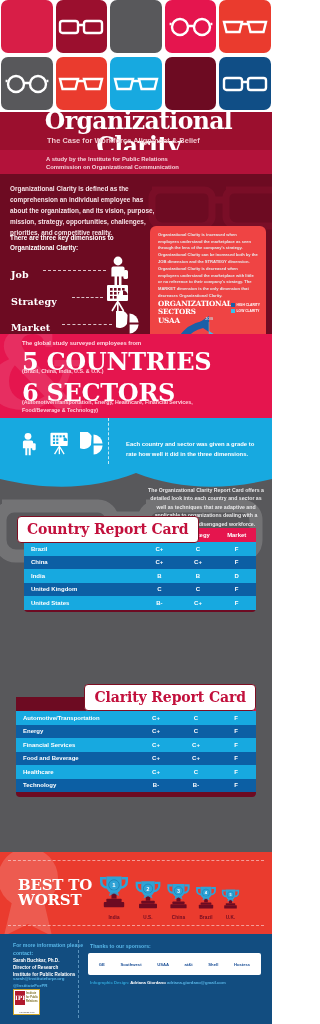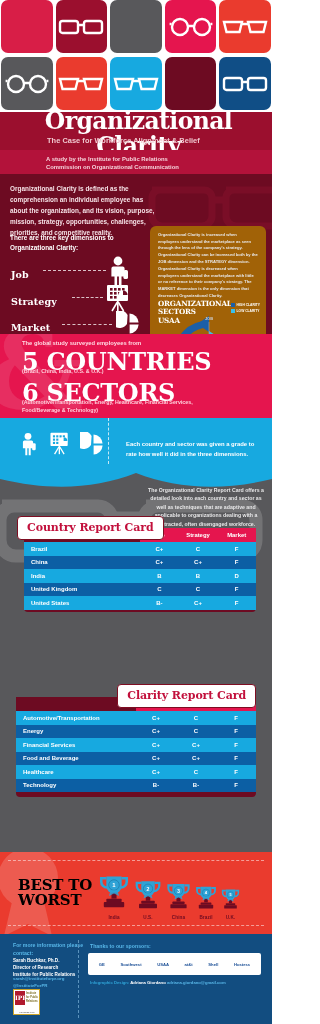--- a/index.html
+++ b/index.html
@@ -78,21 +78,21 @@
   .cyan .txt{ position:absolute; left:126px; top:22px; width:140px; font-size:5.9px; font-weight:bold; color:#ffffff; line-height:1.65; }
 
   
   .grey{ position:absolute; left:0; top:466px; width:272px; height:394px; background:#58585b; overflow:hidden; }
   .grey-ghost{ position:absolute; left:-14px; top:4px; opacity:.16; }
   .grey-wave-top{ position:absolute; left:0; top:-1px; }
   .rc-para{ position:absolute; left:148px; top:20px; width:116px; font-size:5.2px; line-height:1.62; color:#e7e7e8; font-weight:bold; text-align:center; }
 
   .card-title{
     position:absolute; background:#ffffff; border:1.6px solid #7e0d22; border-radius:4px;
-    font-family:"DejaVu Serif",serif; font-weight:bold; color:#c2103c; font-size:11px;
+    font-family:"DejaVu Serif",serif; font-weight:bold; color:#c2103c; font-size:14px;
     padding:4px 9px 5px; letter-spacing:-.1px; z-index:4; white-space:nowrap;
   }
   .ct-country{ left:17px; top:50px; }
   .ct-sector { right:16px; top:218px; }
 
   .tbl-wrap{ position:absolute; background:#6d0b22; border-radius:4px; }
   .tbl-country{ left:24px; top:62px; width:232px; height:84px; }
   .tbl-sector { left:16px; top:231px; width:240px; height:100px; }
 
   table.grades{ border-collapse:collapse; width:100%; table-layout:fixed; }
@@ -105,21 +105,21 @@
   .grades tr.row td.name{ text-align:left; padding-left:7px; }
   .odd td{ background:#17a9e0; }
   .even td{ background:#0c5fa4; }
   .odd td.name, .even td.name{ }
 
   
   .red{ position:absolute; left:0; top:852px; width:272px; height:82px; background:#ea3b2e; overflow:hidden; }
   .red .ribbon-ghost{ position:absolute; left:-18px; top:-8px; opacity:.16; }
   .red .dashtop{ position:absolute; left:8px; top:8px; width:256px; border-top:1px dashed rgba(255,255,255,.5); }
   .red .dashbot{ position:absolute; left:8px; bottom:8px; width:256px; border-top:1px dashed rgba(255,255,255,.5); }
-  .b2w{ position:absolute; left:18px; top:26px; font-family:"DejaVu Serif",serif; font-weight:bold; font-size:15px; color:#000000; line-height:1.0; letter-spacing:-.2px; }
+  .b2w{ position:absolute; left:18px; top:26px; font-family:"DejaVu Serif",serif; font-weight:bold; font-size:15px; color:#ffffff; line-height:1.0; letter-spacing:-.2px; }
   .trophies{ position:absolute; left:95px; top:18px; width:170px; height:50px; }
   .tr-item{ position:absolute; bottom:0; text-align:center; }
   .tr-label{ font-size:4.6px; font-weight:bold; color:#6d0b22; margin-top:1px; letter-spacing:.1px; }
 
   
   .footer{ position:absolute; left:0; top:934px; width:272px; height:90px; background:#124d80; overflow:hidden; }
   .f-contact-h{ position:absolute; left:13px; top:8px; width:80px; font-size:5.2px; font-weight:bold; color:#58b7e8; line-height:1.5; }
   .f-name{ position:absolute; left:13px; top:23px; width:90px; font-size:4.6px; font-weight:bold; color:#ffffff; line-height:1.55; }
   .f-email{ position:absolute; left:13px; top:42px; width:90px; font-size:4.4px; font-weight:bold; color:#58b7e8; line-height:1.5; }
   .ipr-logo{ position:absolute; left:13px; top:55px; width:27px; height:26px; background:#fff; border:1px solid #caa42d; }
@@ -279,21 +279,21 @@
     <rect x="13" y="17" width="1.6" height="10" fill="#fff"></rect>
     <path d="M8 27 L13.4 18 M19.6 27 L14.2 18" stroke="#fff" stroke-width="1.6" fill="none"></path>
   </svg>
 
   <svg class="icon-pie" width="24" height="24" viewBox="0 0 24 24">
     <path d="M11 13 A9 9 0 1 1 11.6 4.02 L11 13 z" fill="#fff"></path>
     <path d="M13.5 2.6 A9.6 9.6 0 0 1 22.6 11.6 L13.5 11.6 z" fill="#fff"></path>
     <path d="M22.6 13.4 A9.6 9.6 0 0 1 13.6 22.5 L13.6 13.4 z" fill="#fff"></path>
   </svg>
 
-  <div style="position:absolute;left:150px;top:52px;width:116px;height:186px;background:#a16207;border-radius:6px;overflow:hidden;">
+  <div style="position:absolute;left:150px;top:52px;width:116px;height:186px;background:#ef4444;border-radius:6px;overflow:hidden;">
     <div style="position:absolute;left:8px;top:6px;width:100px;font-size:4.1px;line-height:1.62;color:#e9e9ea;font-weight:bold;">Organizational Clarity is increased when employees understand the marketplace as seen through the lens of the company's strategy. Organizational Clarity can be increased both by the JOB dimension and the STRATEGY dimension.</div>
     <div style="position:absolute;left:8px;top:40px;width:100px;font-size:4.1px;line-height:1.62;color:#e9e9ea;font-weight:bold;">Organizational Clarity is decreased when employees understand the marketplace with little or no reference to their company's strategy. The MARKET dimension is the only dimension that decreases Organizational Clarity.</div>
 
     <div style="position:absolute;left:8px;top:74px;font-family:'DejaVu Serif',serif;font-weight:bold;font-size:7.2px;color:#fff;line-height:1.18;letter-spacing:-.2px;">
       <div>ORGANIZATIONAL</div>
       <div>SECTORS</div>
       <div>USAA</div>
     </div>
 
     <div style="position:absolute;right:6px;top:77px;">

